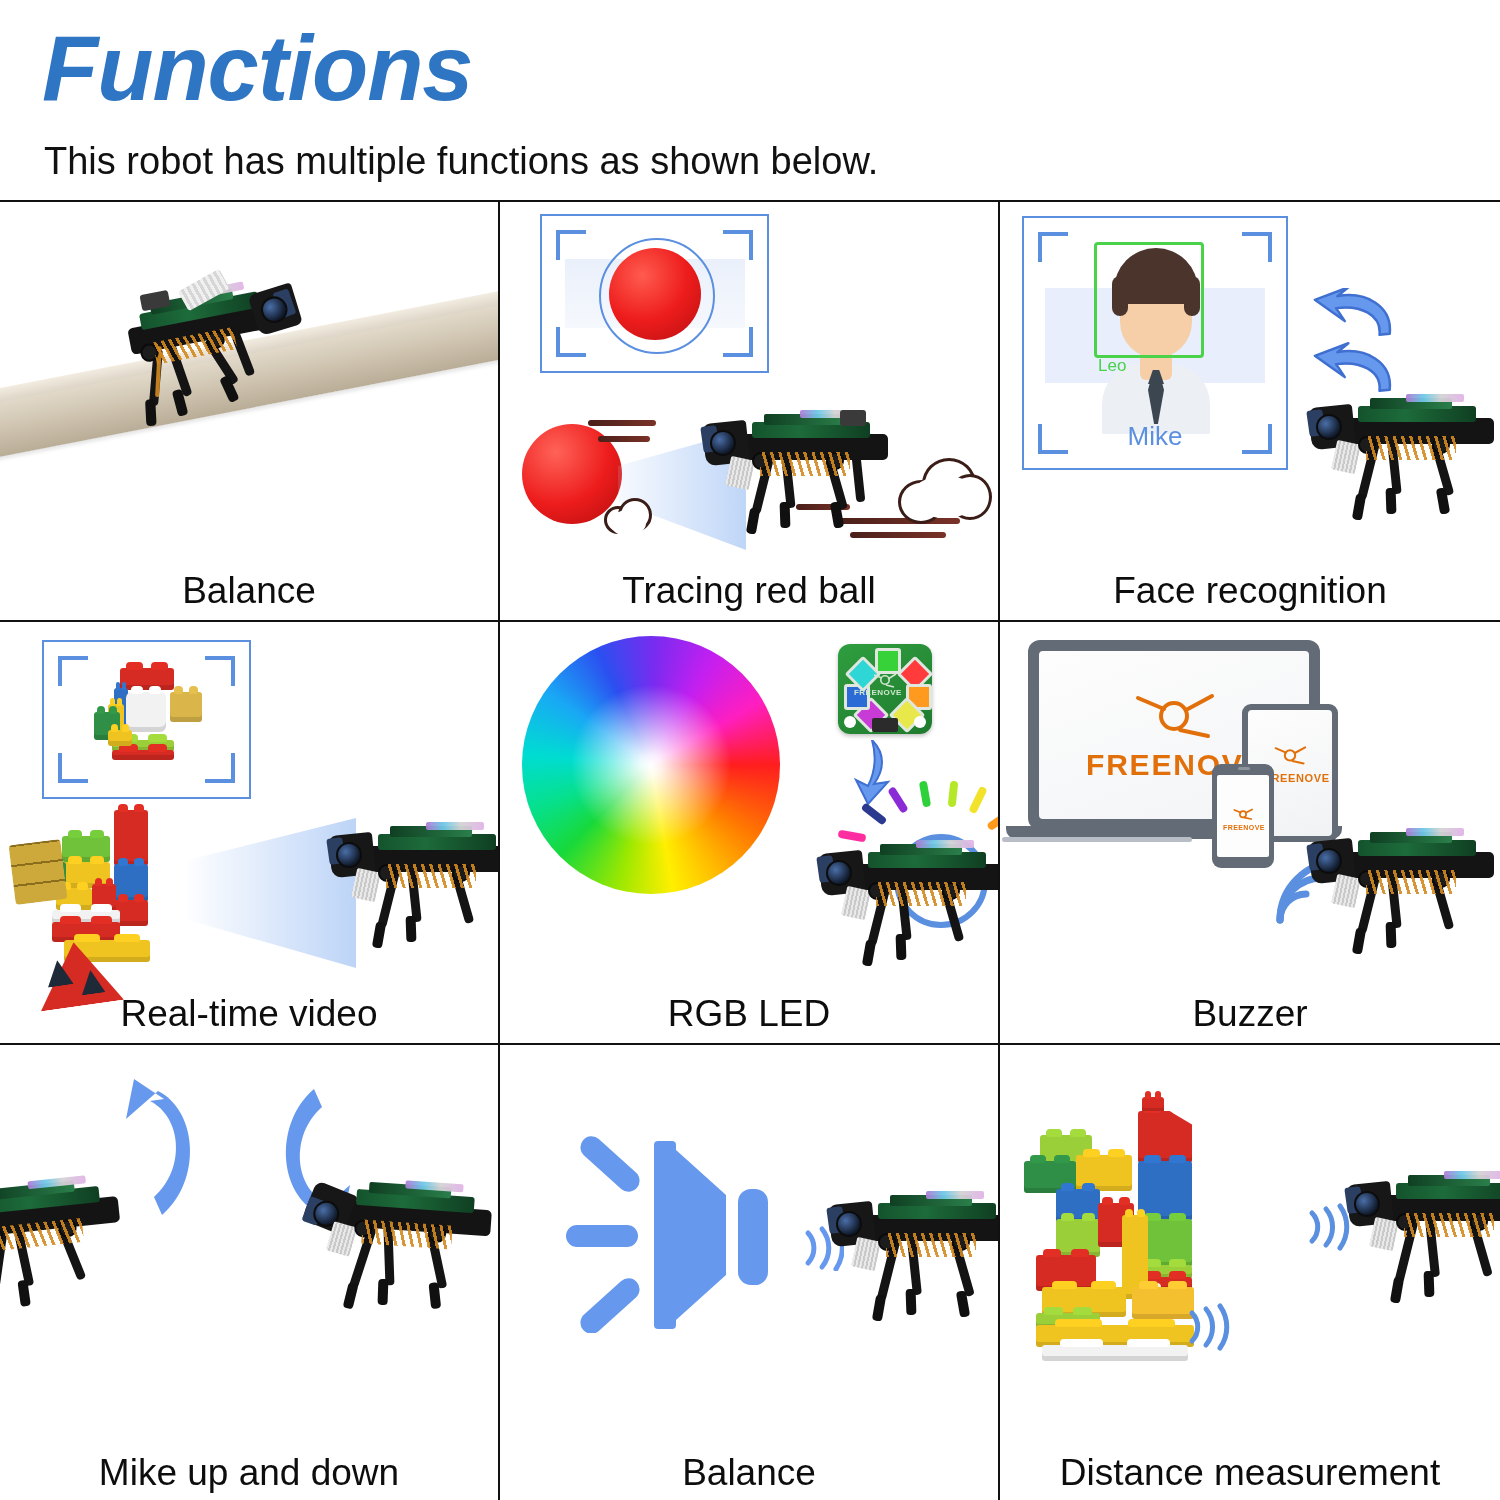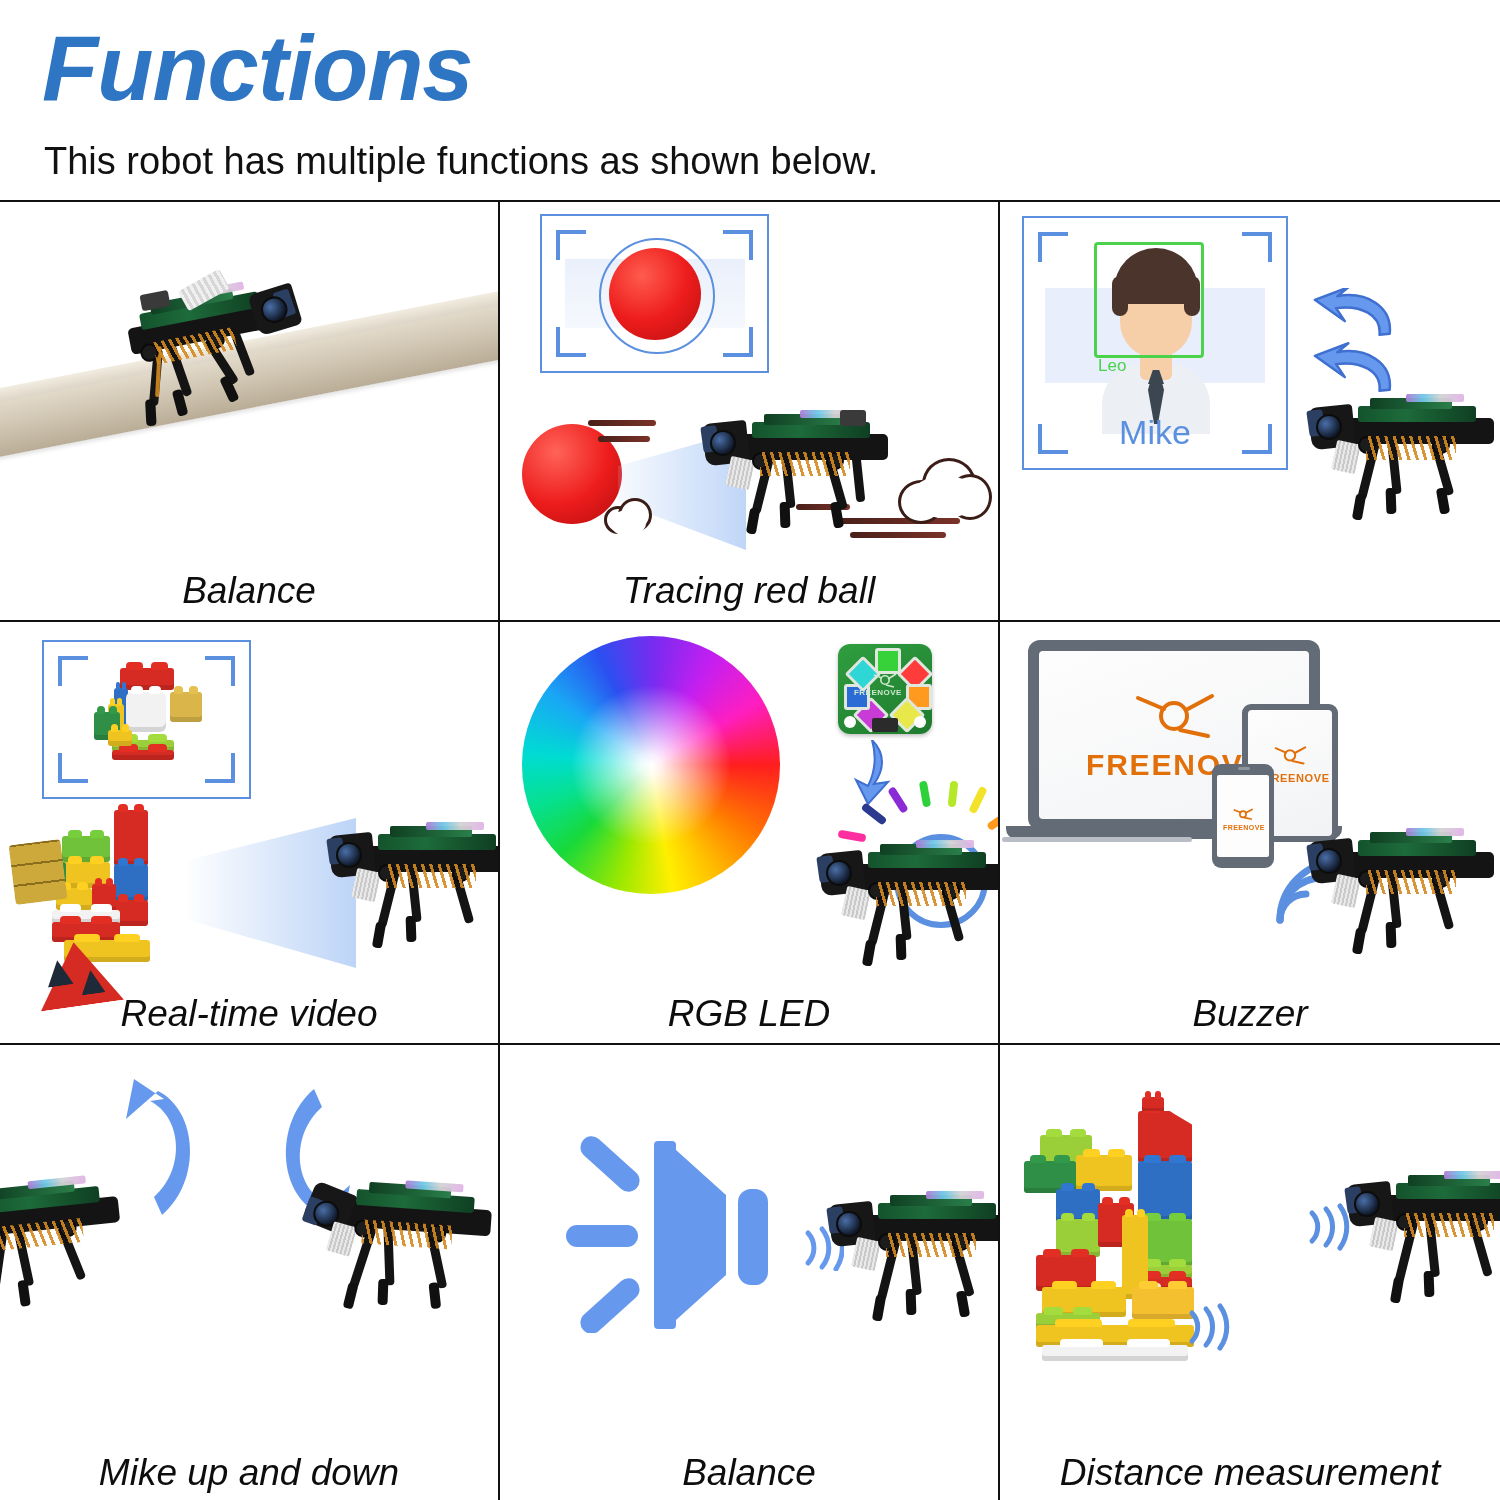--- a/index.html
+++ b/index.html
@@ -14,21 +14,21 @@
 
   
   .grid{position:absolute;left:0;top:200px;width:1500px;height:1300px;
         display:grid;grid-template-columns:500px 500px 500px;
         grid-template-rows:420px 423px 457px;}
   .cell{position:relative;overflow:hidden;box-sizing:border-box;
         border-right:2px solid #111;border-bottom:2px solid #111;background:#fff;}
   .cell.c3{border-right:none;}
   .grid{border-top:2px solid #111;}
   .caption{position:absolute;left:0;right:0;bottom:8px;text-align:center;
-           font-size:37px;color:#0d0d0d;font-style:italic;}
+           font-size:37px;color:#0d0d0d;}
   .r3 .caption{bottom:6px;}
   .stage{position:absolute;left:0;right:0;top:0;bottom:66px;}
 
   
   .vf{position:absolute;border:2px solid #5B8FE0;background:#fff;}
   .vf .corner{position:absolute;width:26px;height:26px;border:4px solid #5B8FE0;}
   .vf .c-tl{left:14px;top:14px;border-right:none;border-bottom:none;}
   .vf .c-tr{right:14px;top:14px;border-left:none;border-bottom:none;}
   .vf .c-bl{left:14px;bottom:14px;border-right:none;border-top:none;}
   .vf .c-br{right:14px;bottom:14px;border-left:none;border-top:none;}
@@ -90,21 +90,21 @@
           font-family:"Liberation Sans",sans-serif;}
 
   
   .avatar .hair{position:absolute;background:#4a342c;}
   .avatar .skin{position:absolute;background:#f6cfa8;}
   .avatar .shirt{position:absolute;background:#eceff3;}
   .avatar .tie{position:absolute;background:#3c4651;}
 
   .facebox{position:absolute;border:3px solid #4ad24a;border-radius:4px;}
   .leolab{position:absolute;color:#4ad24a;font-size:17px;}
-  .mikelab{position:absolute;color:#5B8FE0;font-size:34px;text-align:center;}
+  .mikelab{position:absolute;color:#5B8FE0;font-size:26px;text-align:center;}
 
   
   .device{position:absolute;background:#636b76;border-radius:12px;}
   .device .scr{position:absolute;background:#fdfdfd;}
 
   
   .measure{position:absolute;font-size:40px;color:#000;}
   .mline{position:absolute;height:4px;background:#000;}
   .mhead{position:absolute;width:0;height:0;border-top:11px solid transparent;
          border-bottom:11px solid transparent;}
@@ -270,20 +270,21 @@
           <div class="leg" style="left:84px;top:58px;height:52px;transform:rotate(-6deg);"></div>
           <div class="foot" style="left:80px;top:104px;transform:rotate(-2deg);"></div>
           <div class="leg" style="left:132px;top:58px;height:54px;transform:rotate(-16deg);"></div>
           <div class="foot" style="left:132px;top:104px;transform:rotate(-10deg);"></div>
           <div class="joint" style="left:52px;top:52px;"></div>
           <div class="joint" style="left:126px;top:52px;"></div>
           <div style="position:absolute;left:60px;top:52px;width:90px;height:24px;
                background:repeating-linear-gradient(74deg,#d4891f 0 3px,transparent 3px 8px);opacity:.9;"></div>
         </div>
       </div>
+      <div class="caption">Face recognition</div>
     </div>
 
     <div class="cell c1">
       <div class="stage">
         <div class="vf" style="left:42px;top:18px;width:205px;height:155px;">
           <div class="corner c-tl"></div>
             <div class="corner c-tr"></div>
           <div class="corner c-bl"></div>
             <div class="corner c-br"></div>
           <div style="position:absolute;left:34px;top:26px;width:140px;height:106px;">

